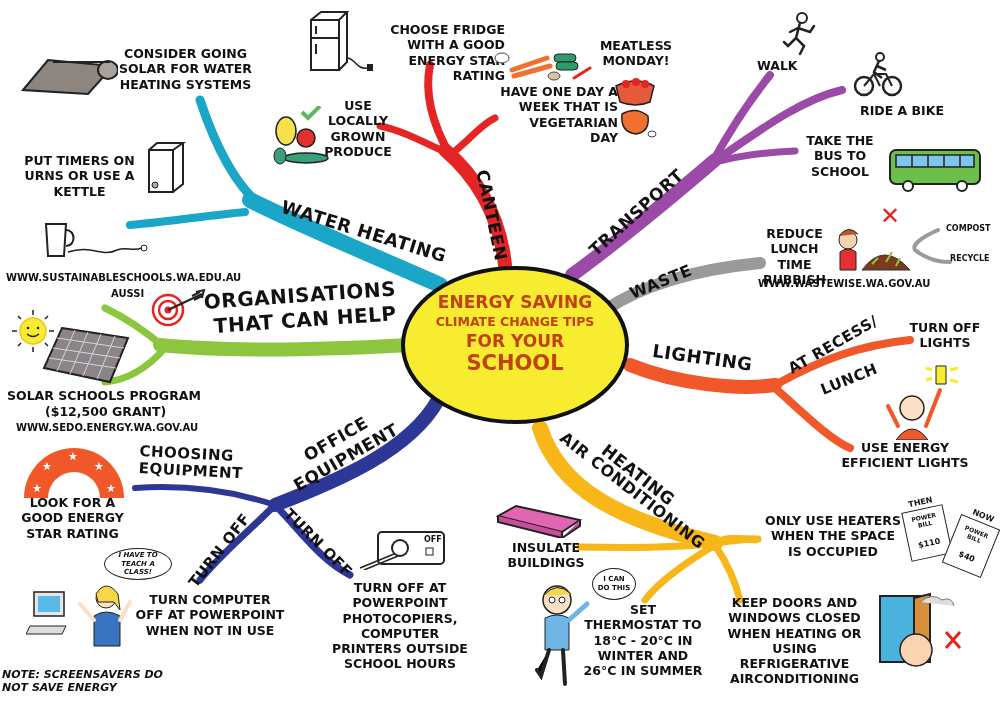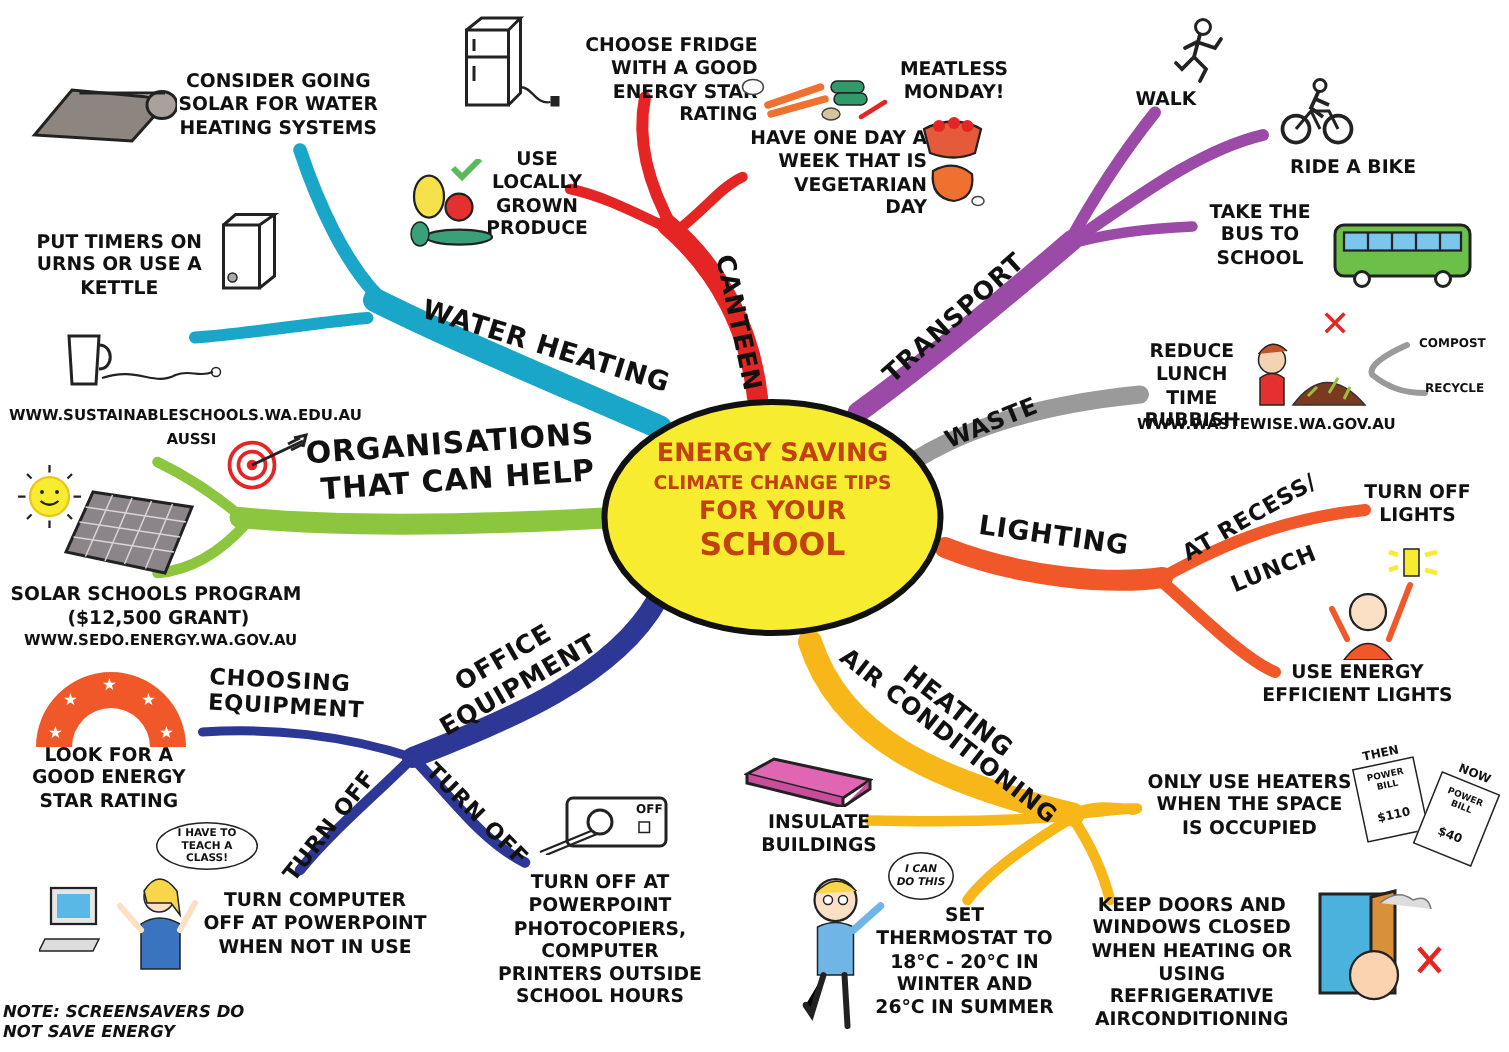--- a/index.html
+++ b/index.html
@@ -243,21 +243,21 @@
 
 <svg class="icon" style="left:20px;top:440px" width="108" height="60" viewBox="0 0 108 60">
   <path d="M4 58 A 50 50 0 0 1 104 58 L 80 58 A 26 26 0 0 0 28 58 Z" fill="#f0582a"></path>
   <text x="12" y="52" font-size="11" fill="#fff" font-family="DejaVu Sans, sans-serif">★</text>
   <text x="22" y="30" font-size="11" fill="#fff" font-family="DejaVu Sans, sans-serif">★</text>
   <text x="48" y="20" font-size="11" fill="#fff" font-family="DejaVu Sans, sans-serif">★</text>
   <text x="74" y="30" font-size="11" fill="#fff" font-family="DejaVu Sans, sans-serif">★</text>
   <text x="86" y="52" font-size="11" fill="#fff" font-family="DejaVu Sans, sans-serif">★</text>
 </svg>
 
-<div style="position:absolute; left:104px; top:548px; width:66px; height:30px; border:1.5px solid #222; border-radius:50%; background:#fff; display:flex; align-items:center; justify-content:center;">
+<div style="position:absolute; left:104px; top:548px; width:66px; height:30px; border:1.5px solid #222; border-radius:50%; background:#fff; display:flex; align-items:center; justify-content:center;font-style:italic;">
   <span class="t s8 c" style="position:static; width:56px; font-size:7px;">I have to teach a class!</span>
 </div>
 <svg class="icon" style="left:26px;top:580px" width="110" height="70" viewBox="0 0 110 70">
   <rect x="8" y="12" width="30" height="24" fill="#e6e6e6" stroke="#222" stroke-width="1.5"></rect>
   <rect x="12" y="16" width="22" height="16" fill="#59b8e6"></rect>
   <path d="M4 46 L40 46 L36 54 L0 54 Z" fill="#ddd" stroke="#222"></path>
   <circle cx="80" cy="18" r="10" fill="#fbe0c6" stroke="#222"></circle>
   <path d="M70 14 Q 80 -2 92 14 L 94 30 L 88 22 L 72 22 Z" fill="#f7d64a" stroke="#222"></path>
   <path d="M68 36 Q 80 28 94 36 L 94 66 L 68 66 Z" fill="#3a73c0" stroke="#222"></path>
   <path d="M68 40 L54 24 M94 40 L104 22" stroke="#fbe0c6" stroke-width="4" stroke-linecap="round"></path>
@@ -277,21 +277,21 @@
   <circle cx="30" cy="48" r="12" fill="#fbe0c6" stroke="#222" stroke-width="1.5"></circle>
   <path d="M14 80 Q 30 58 46 80 Z" fill="#f0582a" stroke="#222"></path>
   <path d="M16 66 L6 46 M44 66 L58 30" stroke="#f0582a" stroke-width="4" stroke-linecap="round"></path>
 </svg>
 
 <svg class="icon" style="left:496px;top:502px" width="86" height="36" viewBox="0 0 86 36">
   <path d="M2 14 L20 4 L84 18 L66 30 Z" fill="#e066b3" stroke="#222" stroke-width="2"></path>
   <path d="M2 14 L2 20 L66 36 L66 30 M66 36 L84 24 L84 18" fill="#c84e9c" stroke="#222" stroke-width="2"></path>
 </svg>
 
-<div style="position:absolute; left:592px; top:568px; width:42px; height:30px; border:1.5px solid #222; border-radius:50%; background:#fff; display:flex; align-items:center; justify-content:center;font-style:italic;">
+<div style="position:absolute; left:592px; top:568px; width:42px; height:30px; border:1.5px solid #222; border-radius:50%; background:#fff; display:flex; align-items:center; justify-content:center;">
   <span class="t s8 c" style="position:static; width:34px; font-size:7px;">I can do this</span>
 </div>
 <svg class="icon" style="left:535px;top:580px" width="60" height="108" viewBox="0 0 60 108">
   <circle cx="22" cy="20" r="14" fill="#fbe0c6" stroke="#222" stroke-width="1.5"></circle>
   <path d="M8 16 Q 22 0 36 14" fill="#f7d64a" stroke="#222"></path>
   <circle cx="17" cy="20" r="3" fill="#fff" stroke="#222"></circle>
     <circle cx="27" cy="20" r="3" fill="#fff" stroke="#222"></circle>
   <path d="M10 38 Q 22 32 34 38 L 34 70 L 10 70 Z" fill="#6fb6e6" stroke="#222"></path>
   <path d="M34 40 L52 24" stroke="#6fb6e6" stroke-width="5" stroke-linecap="round"></path>
   <path d="M14 70 L6 96 L2 90 M28 70 L30 104" stroke="#222" stroke-width="4" stroke-linecap="round"></path>

